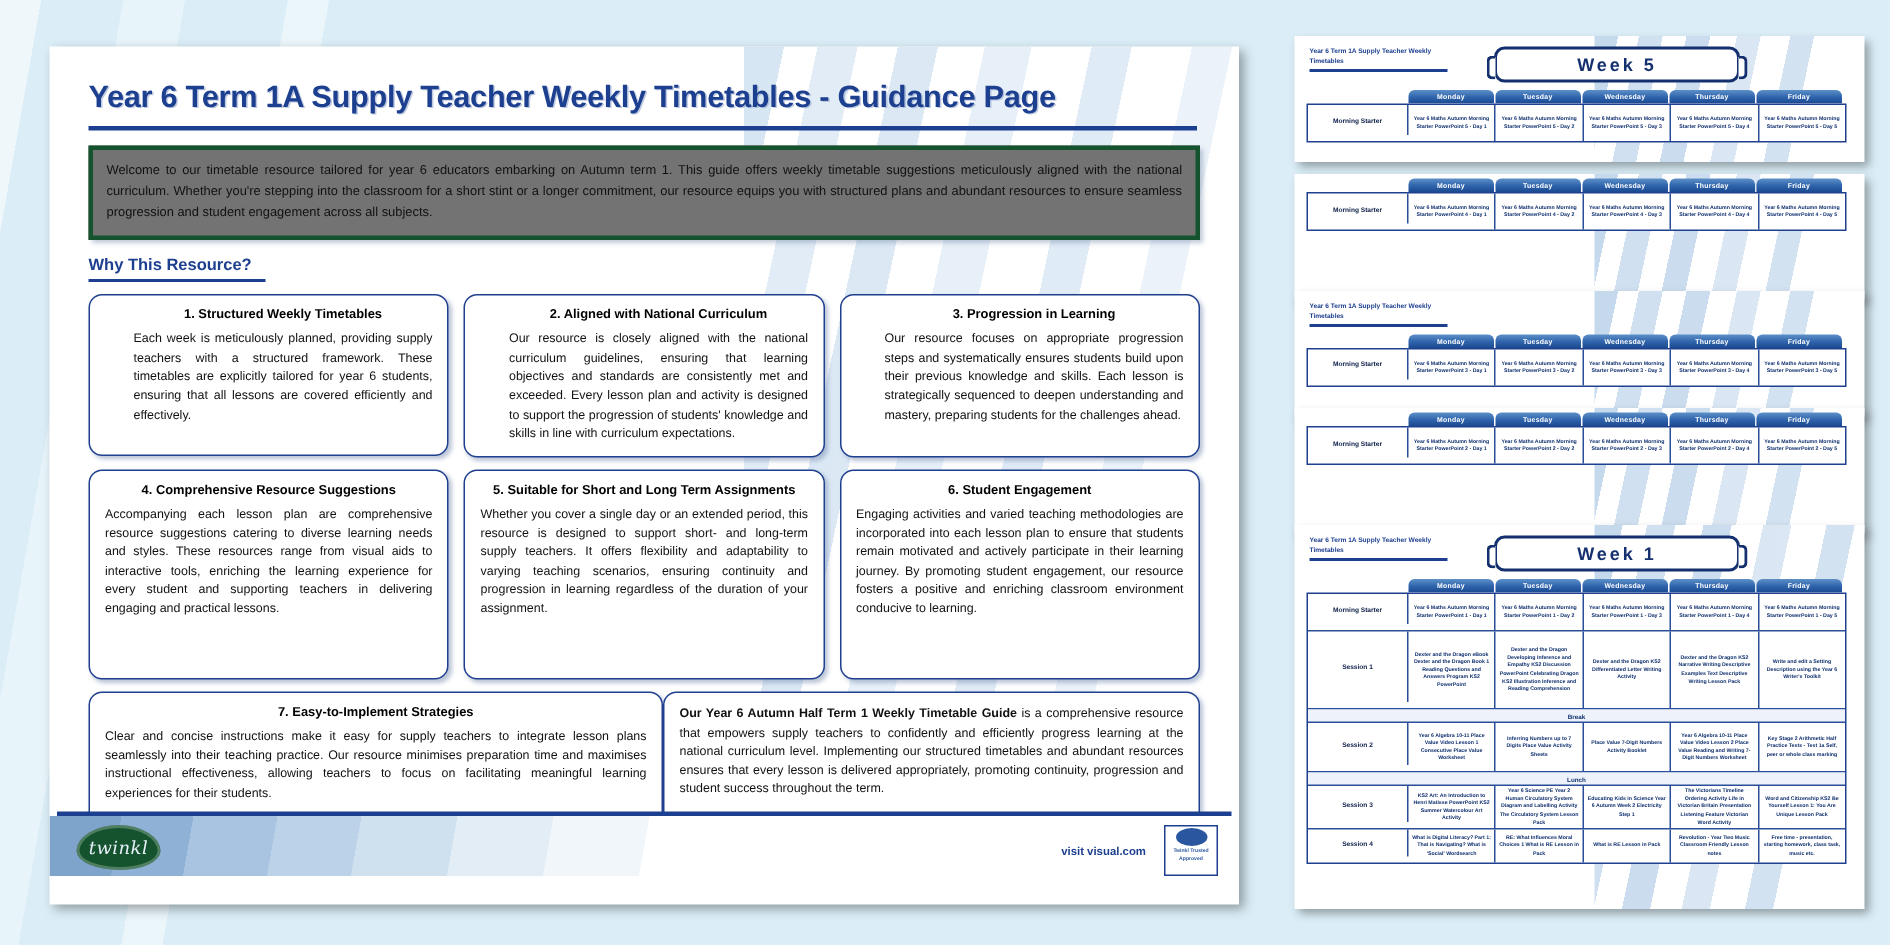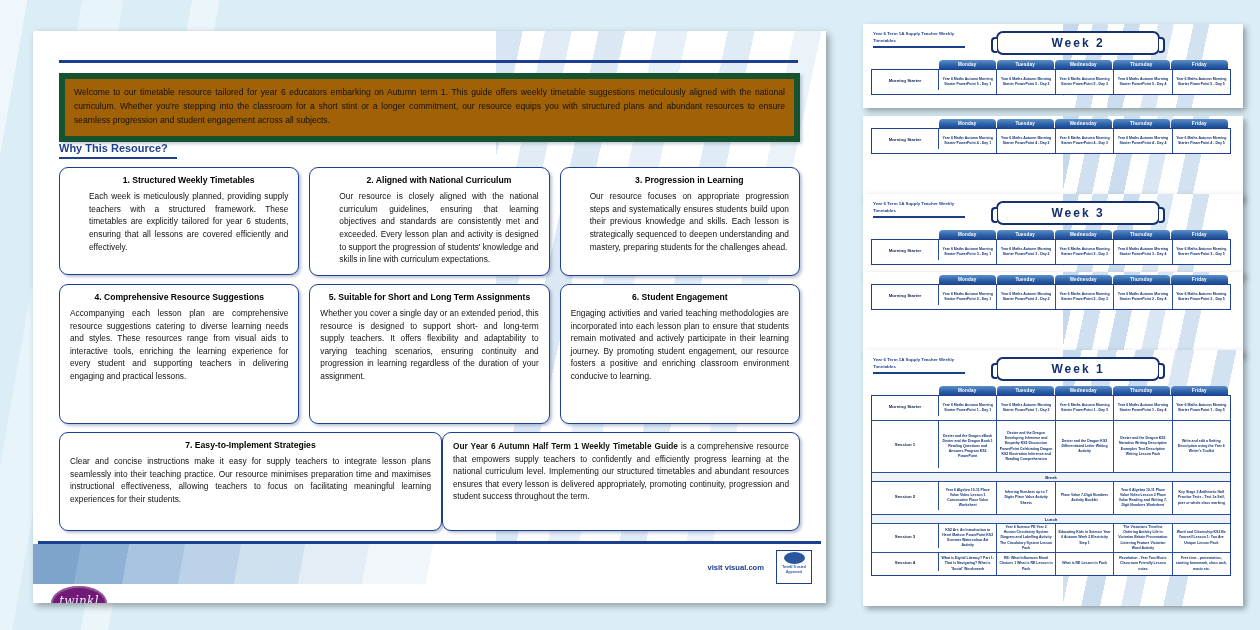--- a/index.html
+++ b/index.html
@@ -37,27 +37,27 @@
   .gp-inner{position:relative;padding:22px 26px 0 26px;}
 
   .gp-title{
     font-size:20.5px;font-weight:bold;color:#1d3f8f;letter-spacing:-.2px;
     text-shadow:1px 1px 0 rgba(140,160,200,.55);
     white-space:nowrap;
   }
   .rule-main{height:3px;background:#1d3f8f;margin:7px 0 10px 0;width:739px;}
 
   .intro-box{
-    border:6px solid #14532d;background:#a16207;
+    border:3px solid #14532d;background:#737373;
     padding:7px 9px 8px 9px;
     box-shadow:2px 2px 3px rgba(120,140,170,.45);
     font-size:8.6px;line-height:1.62;color:#111;text-align:justify;
   }
 
-  .why{font-size:11px;font-weight:bold;color:#1d3f8f;}
+  .why{font-size:11px;font-weight:bold;color:#1d3f8f;margin-top:11px;}
   .rule-sub{height:2.5px;background:#1d3f8f;width:118px;margin:3px 0 8px 0;}
 
   .card-row{display:flex;gap:10px;margin-bottom:8px;}
   .card{
     border:1.5px solid #1f3f8f;border-radius:9px;background:#fff;
     box-shadow:2px 2px 3px rgba(120,140,175,.5);
     padding:7px 10px 9px 10px;
     box-sizing:border-box;
   }
   .card-h{font-size:8.6px;font-weight:bold;color:#000;text-align:center;margin-bottom:5px;}
@@ -72,26 +72,25 @@
 
   
   .gp-footer{position:absolute;left:0;bottom:0;width:793px;height:62px;}
   .foot-rule{position:absolute;left:5px;top:0;width:783px;height:3px;background:#1d3f8f;}
   .foot-bars{position:absolute;left:0;top:3px;width:793px;height:40px;
     background:linear-gradient(100deg,
       #7ea4cc 0 6%, #8fb1d6 6% 12%, #a8c4e0 12% 19%, #bcd2e8 19% 26%,
       #cfe0ef 26% 34%, #e2edf6 34% 42%, #f1f6fb 42% 50%, #ffffff 50% 100%);}
   .twinkl-cloud{
     position:absolute;left:18px;top:9px;width:56px;height:30px;
-    background:#701a75;border-radius:50% 50% 48% 52%/58% 58% 42% 42%;
+    background:#14532d;border-radius:50% 50% 48% 52%/58% 58% 42% 42%;
     display:flex;align-items:center;justify-content:center;
     color:#e8f1fa;font-family:"DejaVu Serif",serif;font-style:italic;
     font-size:12px;letter-spacing:.3px;
     box-shadow:inset 0 0 0 2px rgba(255,255,255,.25);
-    margin-top:36px;
   }
   .visit{position:absolute;right:62px;top:22px;font-size:7.6px;font-weight:bold;color:#1d3f8f;}
   .badge{position:absolute;right:14px;top:9px;width:36px;height:34px;border:1.5px solid #1d3f8f;
     background:#fff;display:flex;flex-direction:column;align-items:center;justify-content:flex-start;
     padding-top:1px;box-sizing:border-box;}
   .badge .bcloud{width:21px;height:12px;background:#2a56a0;border-radius:50%;}
   .badge .btxt{font-size:3.4px;font-weight:bold;color:#2a56a0;line-height:1.25;text-align:center;margin-top:1px;}
 
   
   .week-stack{position:absolute;left:863px;top:24px;width:390px;height:582px;}
@@ -152,20 +151,21 @@
 </style>
 </head>
 <body>
 
 <div class="bg-streaks"></div>
 
 <div class="guidance-page">
   <div class="gp-stripes"></div>
   <div class="gp-inner">
 
+    <div class="gp-title">Year 6 Term 1A Supply Teacher Weekly Timetables - Guidance Page</div>
     <div class="rule-main"></div>
 
     <div class="intro-box">Welcome to our timetable resource tailored for year 6 educators embarking on Autumn term 1. This guide offers weekly timetable suggestions meticulously aligned with the national curriculum. Whether you're stepping into the classroom for a short stint or a longer commitment, our resource equips you with structured plans and abundant resources to ensure seamless progression and student engagement across all subjects.</div>
 
     <div class="why">Why This Resource?</div>
     <div class="rule-sub"></div>
 
     <div class="card-row row1">
       <div class="card">
         <div class="card-h">1. Structured Weekly Timetables</div>
@@ -223,21 +223,21 @@
 
 <div class="week-stack">
 
   <div class="week-card" style="top:0px;height:84px;">
     <div class="wc-stripes"></div>
     <div class="wc-top">
       <div>
         <div class="wc-brand">Year 6 Term 1A Supply Teacher Weekly Timetables</div>
         <div class="wc-brand-rule"></div>
       </div>
-      <div class="wc-weekbox">Week 2</div>
+      <div class="wc-weekbox">Week 5</div>
     </div>
     <div class="wc-daybar">
       <div class="dayhdr">Monday</div>
       <div class="dayhdr">Tuesday</div>
       <div class="dayhdr">Wednesday</div>
       <div class="dayhdr">Thursday</div>
       <div class="dayhdr">Friday</div>
     </div>
     <div class="wc-grid">
       <div class="grow r-starter">
@@ -272,21 +272,20 @@
     </div>
   </div>
 
   <div class="week-card" style="top:170px;height:84px;">
     <div class="wc-stripes"></div>
     <div class="wc-top">
       <div>
         <div class="wc-brand">Year 6 Term 1A Supply Teacher Weekly Timetables</div>
         <div class="wc-brand-rule"></div>
       </div>
-      <div class="wc-weekbox">Week 3</div>
     </div>
     <div class="wc-daybar">
       <div class="dayhdr">Monday</div>
       <div class="dayhdr">Tuesday</div>
       <div class="dayhdr">Wednesday</div>
       <div class="dayhdr">Thursday</div>
       <div class="dayhdr">Friday</div>
     </div>
     <div class="wc-grid">
       <div class="grow r-starter">

